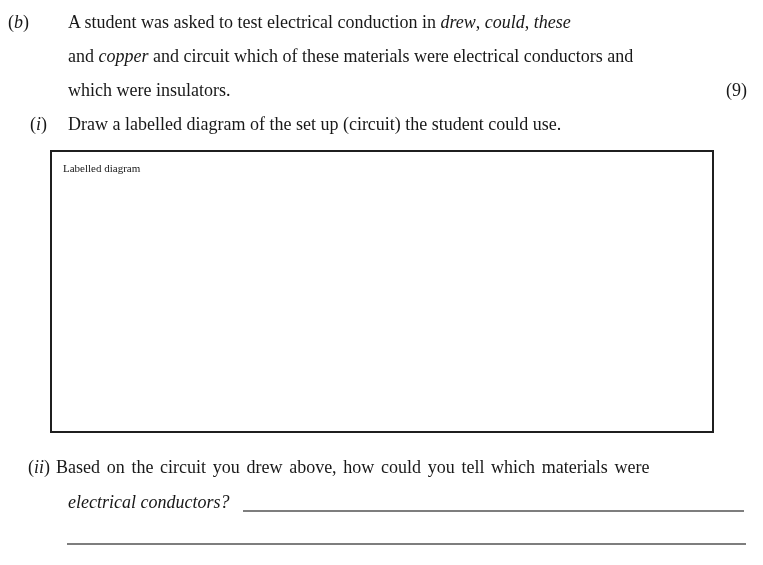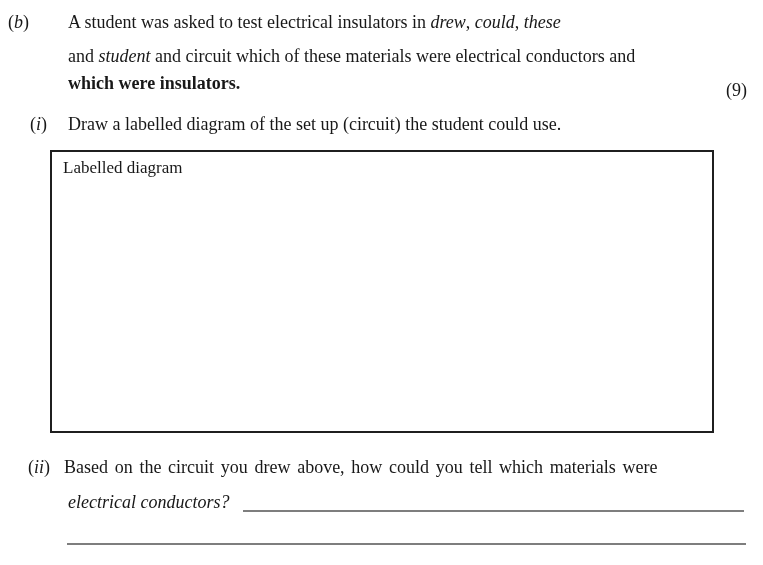--- a/index.html
+++ b/index.html
@@ -17,58 +17,58 @@
   .abs {
     position: absolute;
     white-space: pre;
     line-height: 22px;
   }
   .it { font-style: italic; }
   .marks { left: 726px; top: 79px; }
   .qb-label { left: 8px;  top: 11px; }
   .qb-l1    { left: 68px; top: 11px; }
   .qb-l2    { left: 68px; top: 45px; }
-  .qb-l3    { left: 68px; top: 72px; font-weight: bold; }
+  .qb-l3    { left: 68px; top: 79px; }
   .pi-label { left: 30px; top: 113px; }
   .pi-text  { left: 68px; top: 113px; }
   .diagram-box {
     position: absolute;
     left: 50px; top: 150px;
     width: 664px; height: 283px;
     border: 2px solid #1f1f1f;
     background: #ffffff;
   }
   .box-label {
     position: absolute;
     left: 11px; top: 5px;
-    font-size: 17px;
+    font-size: 11px;
     line-height: 22px;
     white-space: pre;
   }
   .pii-label { left: 28px; top: 456px; text-align: center; }
-  .pii-l1    { left: 64px; top: 456px; word-spacing: 2.2px; }
+  .pii-l1    { left: 56px; top: 456px; word-spacing: 2.2px; }
   .pii-l2    { left: 68px; top: 491px; font-style: italic; }
   .ans-line {
     position: absolute;
     height: 0;
     border-top: 2px solid #7e7e7e;
   }
   .ans-line-1 { left: 243px; top: 510px; width: 501px; }
   .ans-line-2 { left: 67px;  top: 543px; width: 679px; }
 </style>
 </head>
 <body>
 
 <div>
 
   <div class="abs qb-label"><span>(</span><span class="it">b</span><span>)</span></div>
 
-  <div class="abs qb-l1"><span>A student was asked to test electrical insulators in </span><span class="it">drew</span><span>, </span><span class="it">could</span><span>, </span><span class="it">these</span></div>
+  <div class="abs qb-l1"><span>A student was asked to test electrical conduction in </span><span class="it">drew</span><span>, </span><span class="it">could</span><span>, </span><span class="it">these</span></div>
 
-  <div class="abs qb-l2"><span>and </span><span class="it">student</span><span> and circuit which of these materials were electrical conductors and</span></div>
+  <div class="abs qb-l2"><span>and </span><span class="it">copper</span><span> and circuit which of these materials were electrical conductors and</span></div>
 
   <div class="abs qb-l3">which were insulators.</div>
 
   <div class="abs marks">(9)</div>
 
   <div class="abs pi-label"><span>(</span><span class="it">i</span><span>)</span></div>
 
   <div class="abs pi-text">Draw a labelled diagram of the set up (circuit) the student could use.</div>
 
   <div class="diagram-box">

